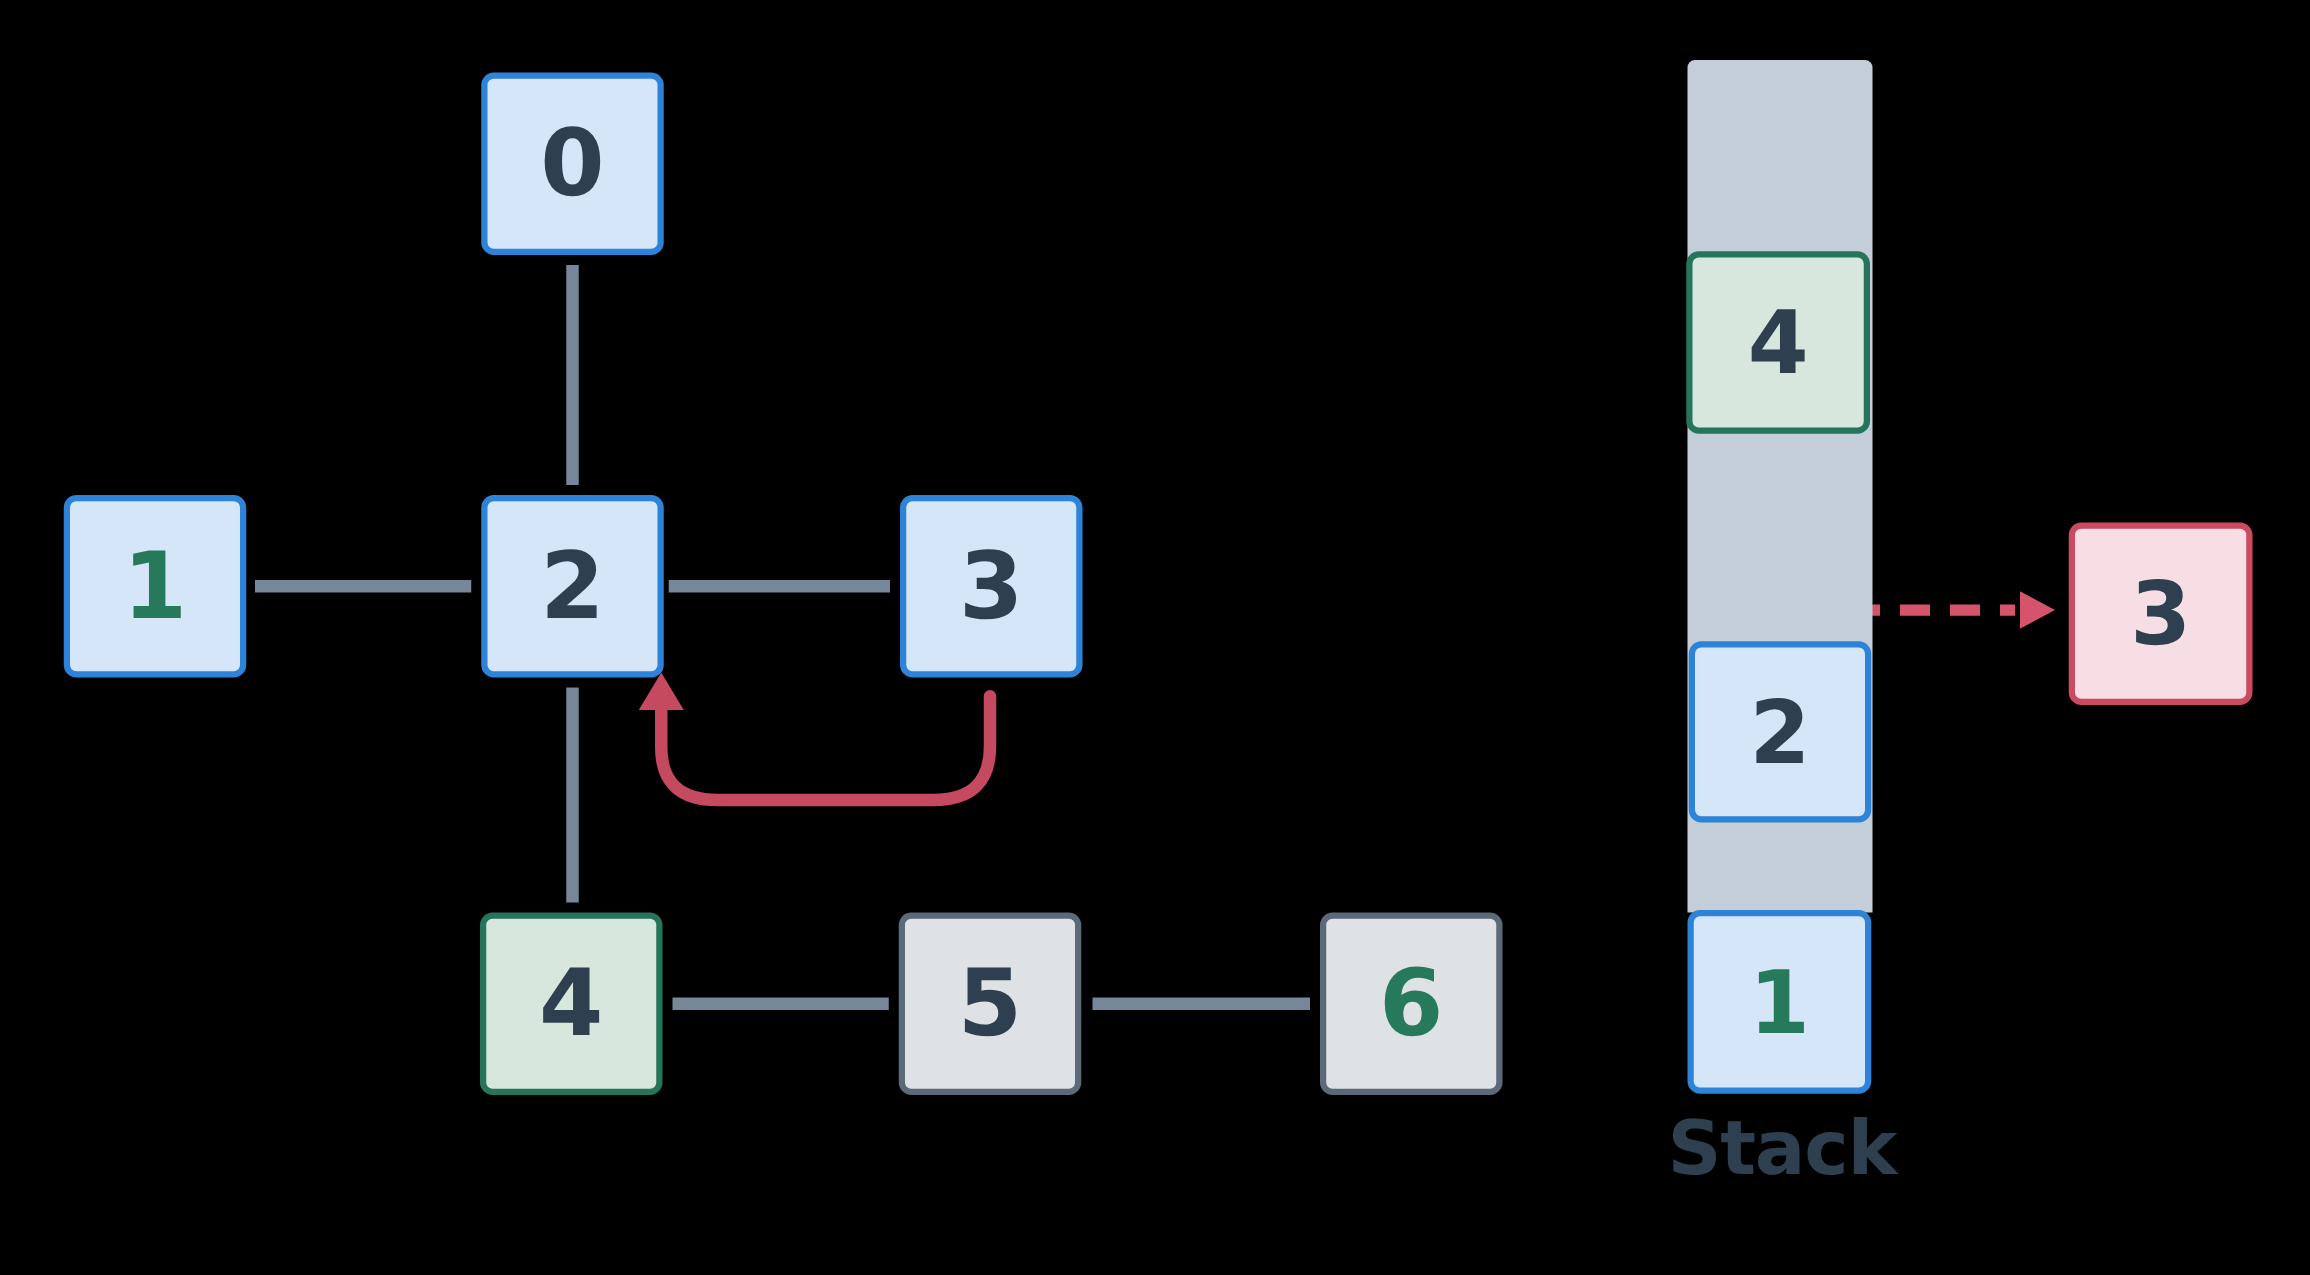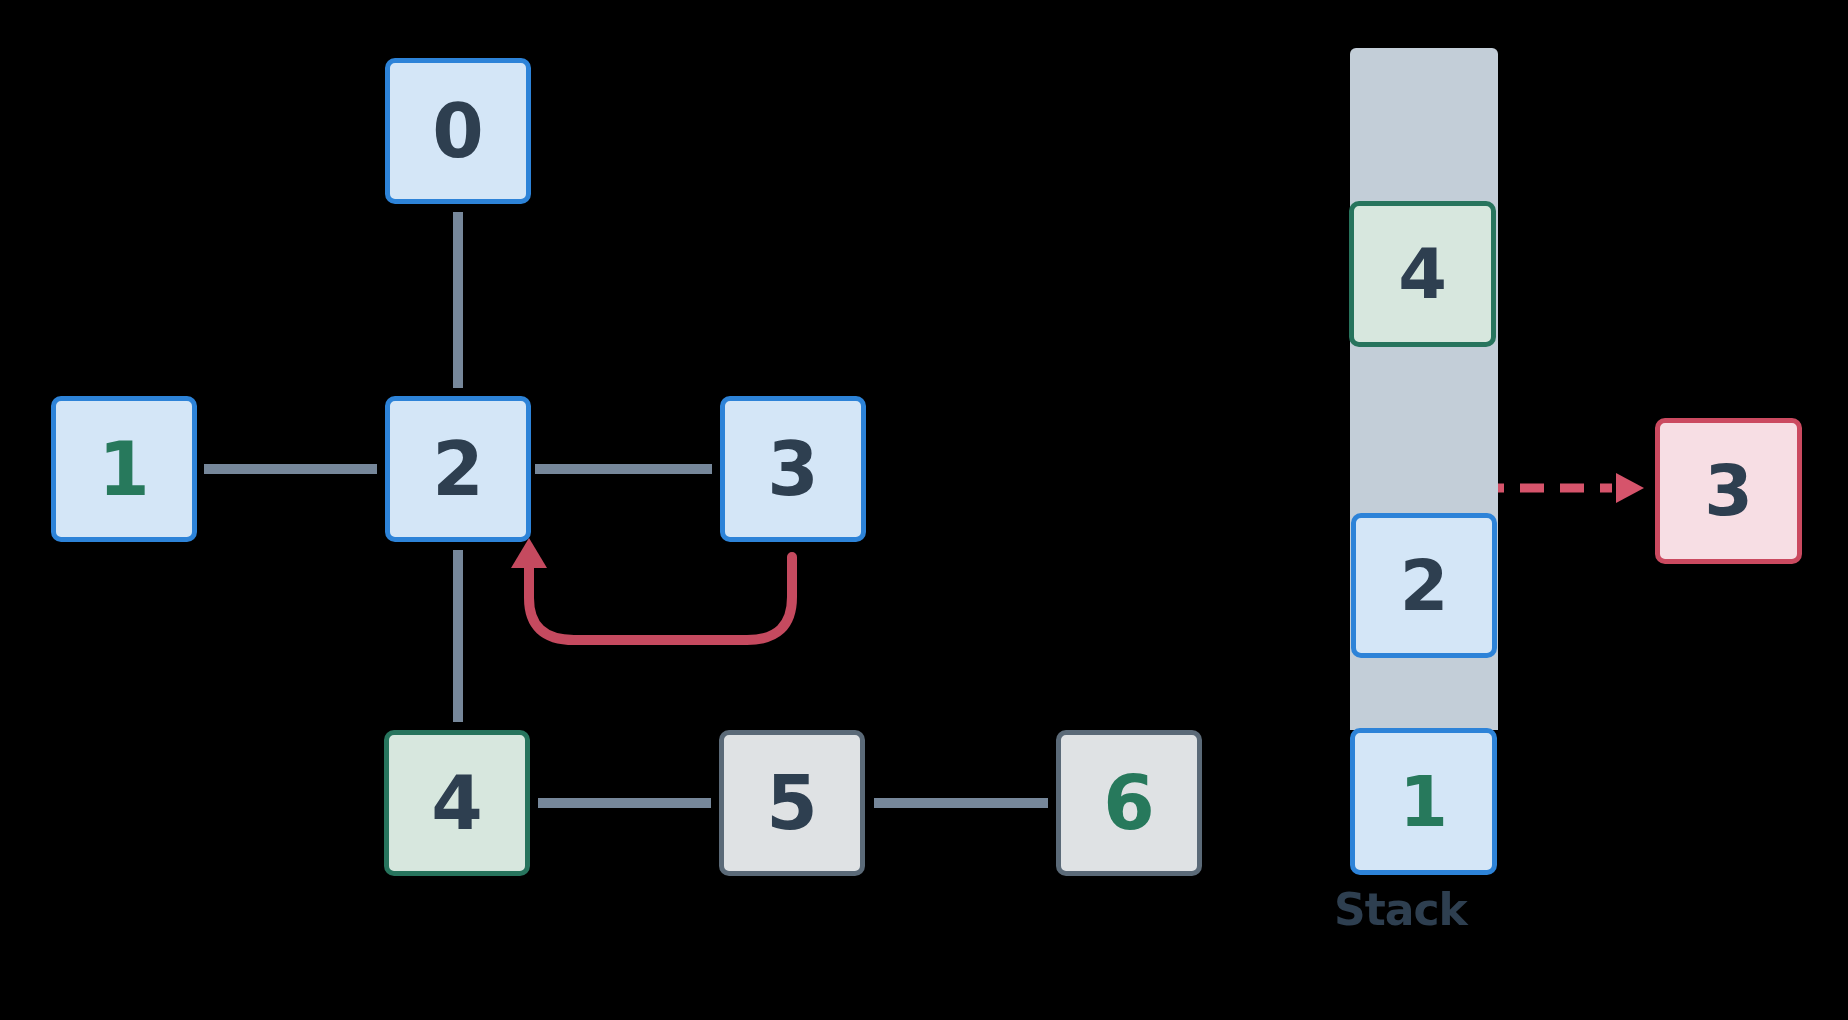--- a/index.html
+++ b/index.html
@@ -61,22 +61,22 @@
     background:var(--stack-column);
     border-radius:6px 6px 0 0;
   }
   .stack-cell{width:147px;height:146px;font-size:70px;}
   .sc-4{left:1349px;top:201px;}
   .sc-2{left:1351px;top:513px;width:146px;height:145px;}
   .sc-1{left:1350px;top:728px;height:147px;}
   .popped{left:1655px;top:418px;}
   .stack-label{
     position:absolute;left:1334px;top:884px;width:182px;
-    text-align:left;
-    font-size:44px;font-weight:bold;color:var(--text-dark);
+    text-align:right;
+    font-size:60px;font-weight:bold;color:var(--text-dark);
     letter-spacing:-1px;
   }
 </style>
 </head>
 <body>
 
 <div class="stage">
 
   <svg class="overlay" viewBox="0 0 1848 1020">
 

